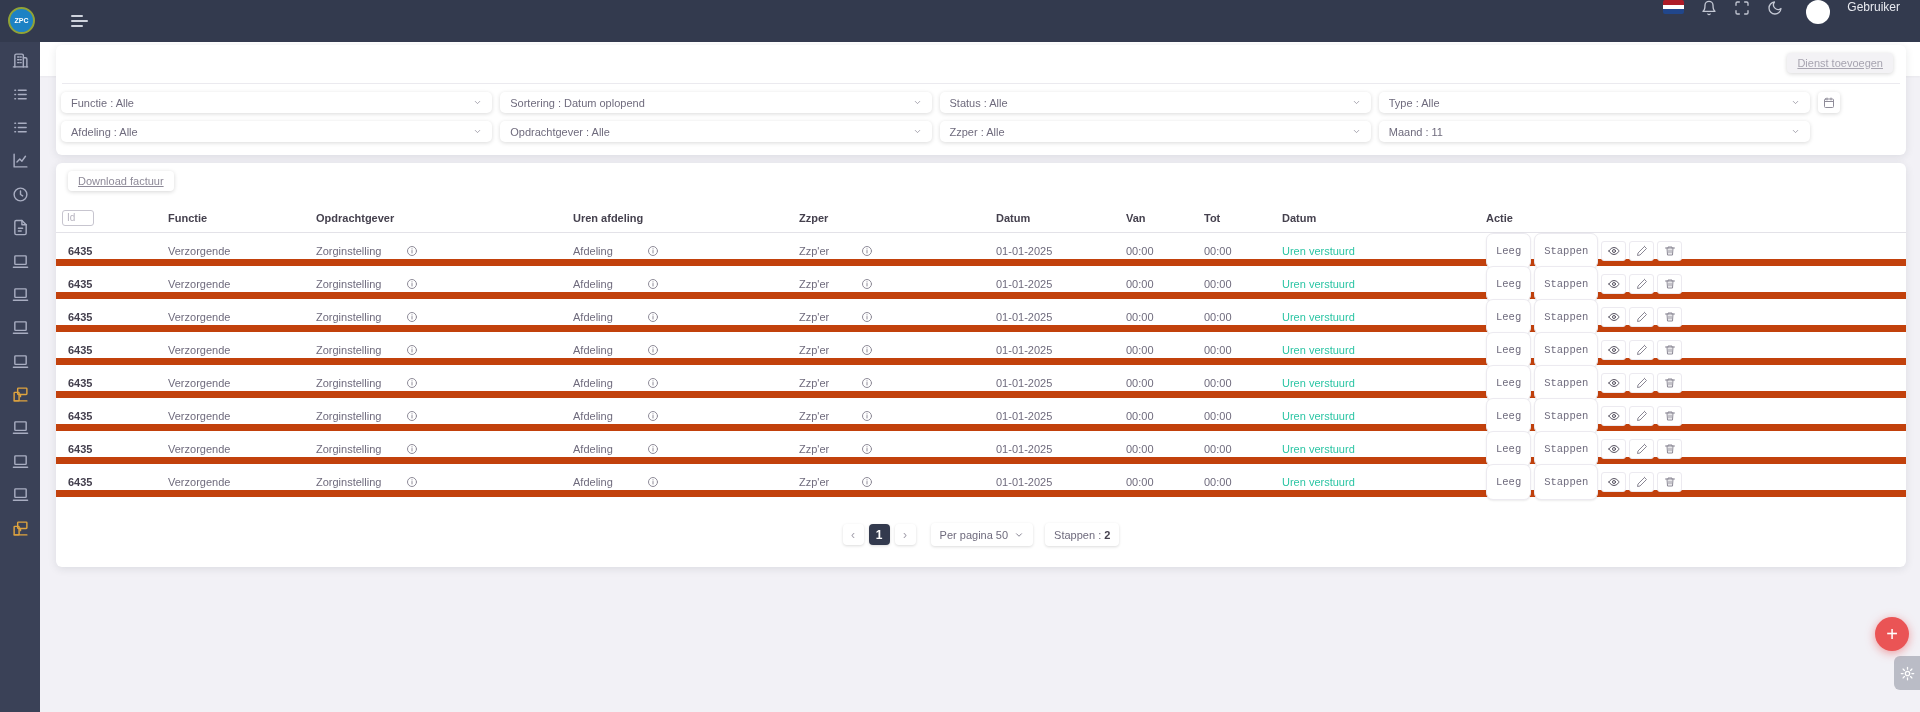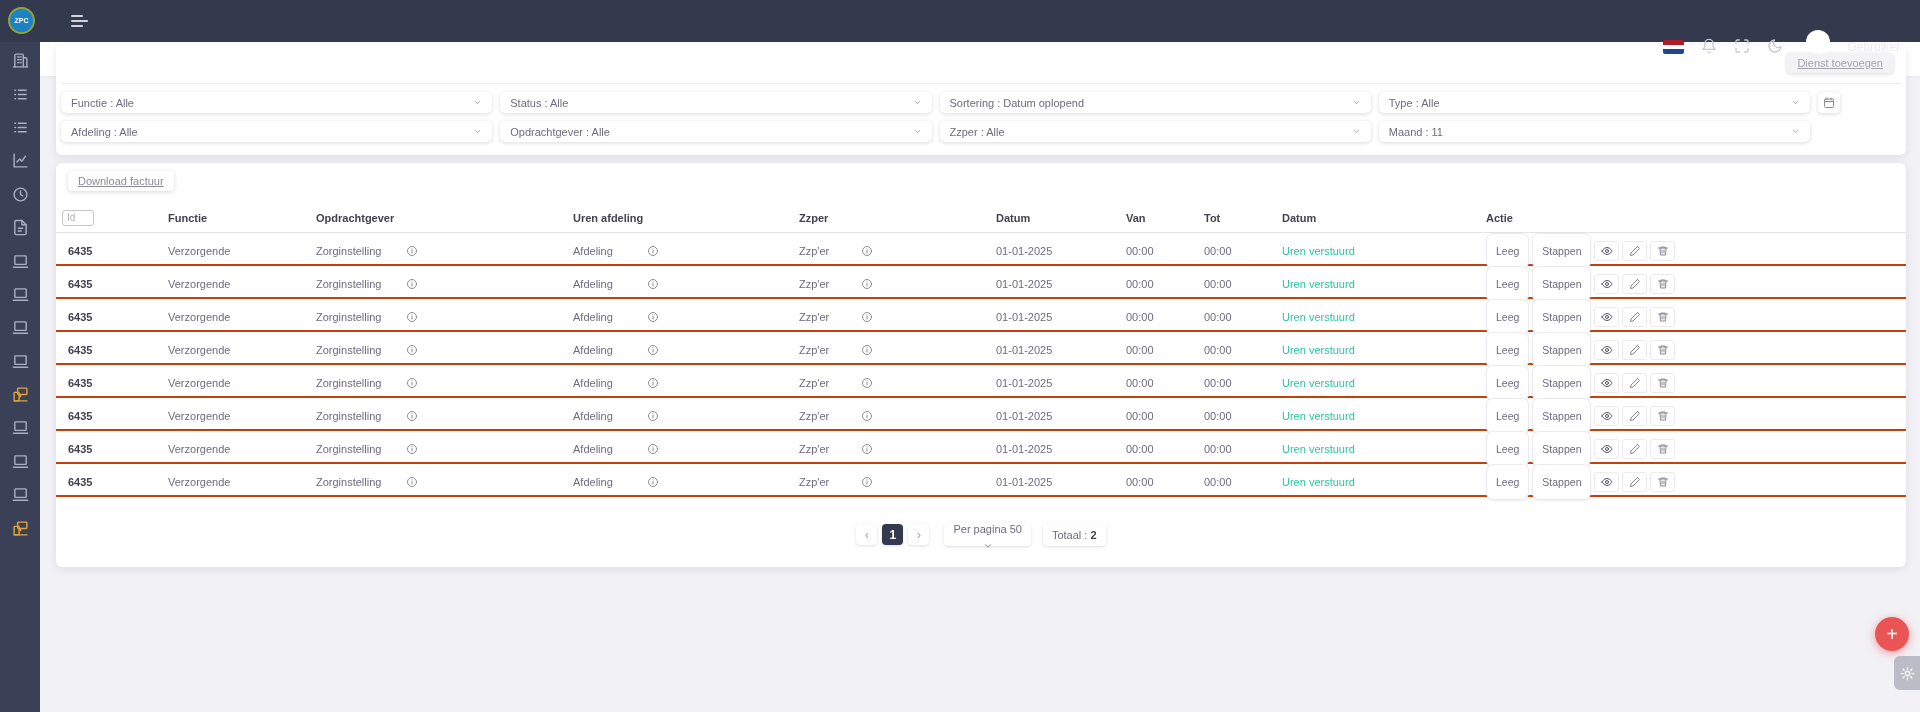--- a/index.html
+++ b/index.html
@@ -14,21 +14,21 @@
 
   
   .topbar { position:absolute; top:0; left:0; width:1920px; height:42px; background:#333a4e; z-index:6; }
   .logo { position:absolute; left:8px; top:7px; width:27px; height:27px; border-radius:50%;
           background:#1d82c4; border:2px solid #91a336; color:#fff; font-size:7px; font-weight:bold;
           display:flex; align-items:center; justify-content:center; cursor:pointer; }
   .hamburger { position:absolute; left:71px; top:13px; width:18px; height:16px; display:flex;
                flex-direction:column; justify-content:space-between; padding:2px 0; cursor:pointer; }
   .hamburger span { display:block; height:2px; border-radius:1px; background:#cfd3dd; }
   .hamburger span:nth-child(1){ width:12px; } .hamburger span:nth-child(2){ width:17px; } .hamburger span:nth-child(3){ width:12px; }
-  .topbar-right { position:absolute; right:20px; top:0; height:54px; display:flex; align-items:flex-end; gap:17px; }
+  .topbar-right { position:absolute; right:20px; top:0; height:54px; display:flex; align-items:flex-start; gap:17px; }
   .flag { width:21px; height:14px; border-radius:2px; overflow:hidden; display:flex; flex-direction:column; cursor:pointer; }
   .flag i { flex:1; }
   .tb-icon { width:16px; height:16px; color:#c3c7d3; cursor:pointer; }
   .tb-icon svg { width:16px; height:16px; }
   .avatar { width:24px; height:24px; border-radius:50%; background:#fff; margin-left:6px; cursor:pointer; }
   .user-label { color:#e8eaf0; font-size:12px; cursor:pointer; }
 
   
   .sidebar { position:absolute; top:42px; left:0; width:40px; height:670px; background:#3a4157;
              display:flex; flex-direction:column; align-items:center; padding-top:2px; z-index:5; }
@@ -76,46 +76,46 @@
   .download-btn { height:20px; padding:0 10px; margin:8px 0 0 12px; }
   .thead, .trow { display:grid;
     grid-template-columns:100px 148px 257px 226px 197px 130px 78px 78px 204px 1fr;
     padding:0 12px; align-items:center; }
   .thead { height:30px; margin-top:12px; border-bottom:1px solid #e3e2e8;
            font-size:11px; font-weight:bold; color:#45414e; }
   .id-input { width:32px; height:16px; border:1px solid #c7c5cf; border-radius:3px;
               font-size:10px; color:#6f6b7d; padding:0 4px; outline:none; margin-left:-6px;
               font-family:"Liberation Sans", sans-serif; }
   .id-input::placeholder { color:#b6b3bf; }
-  .trow { height:33px; border-bottom:2px solid #c2410c; font-size:11px; color:#6f6b7d; }
+  .trow { height:33px; border-bottom:7px solid #c2410c; font-size:11px; color:#6f6b7d; }
   .cell-id { font-weight:bold; color:#433f4d; }
   .with-info { display:flex; align-items:center; }
   .with-info .txt { display:inline-block; }
   .info-icon { width:12px; height:12px; color:#8f8c99; cursor:pointer; }
   .info-icon svg { width:12px; height:12px; }
   .cell-status { color:var(--status-color); }
   .actions { display:flex; align-items:center; gap:3px; }
   .act-btn { height:36px; padding:0 9px; font-size:10.5px; border:1px solid #eceaf0; border-radius:7px;
              background:#fff; color:#6f6b7d; box-shadow:0 1px 2px rgba(0,0,0,.08); cursor:pointer;
-             font-family:Liberation Sans, sans-serif; }
+             font-family:Liberation Mono, monospace; }
   .act-icon-btn { width:25px; height:20px; border:1px solid #eceaf0; border-radius:3px; background:#fff;
                   display:flex; align-items:center; justify-content:center; color:#8a8794; cursor:pointer; }
   .act-icon-btn svg { width:12px; height:12px; }
   .act-icon-btn.view { color:#55515f; }
 
   
   .pagination { display:flex; justify-content:center; align-items:center; gap:5px; margin-top:26px; }
   .pg-btn { width:21px; height:21px; border:none; border-radius:4px; background:#fff;
             box-shadow:0 1px 3px rgba(0,0,0,.14); color:#a5a2ae; font-size:12px; cursor:pointer;
             font-family:"Liberation Sans", sans-serif; }
   .pg-active { background:#333a4e; color:#fff; font-weight:bold; }
   .pg-select, .pg-total { height:23px; background:#fff; border-radius:4px;
             box-shadow:0 1px 3px rgba(0,0,0,.14); display:flex; align-items:center;
             padding:0 9px; font-size:11px; color:#6f6b7d; }
-  .pg-select { gap:6px; margin-left:10px; cursor:pointer;flex-direction:column; }
+  .pg-select { gap:6px; margin-left:10px; cursor:pointer; }
   .pg-caret { width:10px; height:10px; color:#6f6b7d; }
   .pg-caret svg { width:10px; height:10px; }
   .pg-total { margin-left:7px; }
   .pg-total b { color:#45414e; }
 
   
   .fab { position:absolute; left:1875px; top:617px; width:34px; height:34px; border:none; border-radius:50%;
          background:var(--fab-color); color:#fff; font-size:20px; line-height:32px; cursor:pointer;
          box-shadow:0 2px 10px rgba(234,84,85,.55); z-index:7; }
   .gear-panel { position:absolute; right:0; top:656px; width:26px; height:34px;
@@ -310,29 +310,29 @@
     <div class="filter-row" id="filter-row-1">
         <div class="select-box">
           <span>Functie : Alle</span>
           <span class="sel-caret">
             <svg viewBox="0 0 24 24" fill="none" stroke="currentColor" stroke-width="2" stroke-linecap="round" stroke-linejoin="round">
               <path d="M6 9l6 6 6-6"></path>
             </svg>
           </span>
         </div>
         <div class="select-box">
-          <span>Status : Alle</span>
+          <span>Sortering : Datum oplopend</span>
           <span class="sel-caret">
             <svg viewBox="0 0 24 24" fill="none" stroke="currentColor" stroke-width="2" stroke-linecap="round" stroke-linejoin="round">
               <path d="M6 9l6 6 6-6"></path>
             </svg>
           </span>
         </div>
         <div class="select-box">
-          <span>Sortering : Datum oplopend</span>
+          <span>Status : Alle</span>
           <span class="sel-caret">
             <svg viewBox="0 0 24 24" fill="none" stroke="currentColor" stroke-width="2" stroke-linecap="round" stroke-linejoin="round">
               <path d="M6 9l6 6 6-6"></path>
             </svg>
           </span>
         </div>
         <div class="select-box">
           <span>Type : Alle</span>
           <span class="sel-caret">
             <svg viewBox="0 0 24 24" fill="none" stroke="currentColor" stroke-width="2" stroke-linecap="round" stroke-linejoin="round">
@@ -922,21 +922,21 @@
       <button class="pg-btn">›</button>
       <div class="pg-select">
         <span>Per pagina 50</span>
         <span class="pg-caret">
             <svg viewBox="0 0 24 24" fill="none" stroke="currentColor" stroke-width="2" stroke-linecap="round" stroke-linejoin="round">
               <path d="M6 9l6 6 6-6"></path>
             </svg>
           </span>
       </div>
       <div class="pg-total">
-        <span>Totaal :</span>&nbsp;
+        <span>Stappen :</span>&nbsp;
         <b>2</b>
       </div>
     </div>
   </div>
 </div>
 
 <button class="fab">+</button>
 <div class="gear-panel">
     <svg viewBox="0 0 24 24" fill="none" stroke="currentColor" stroke-width="2" stroke-linecap="round" stroke-linejoin="round">
       <circle cx="12" cy="12" r="3.5"></circle>

